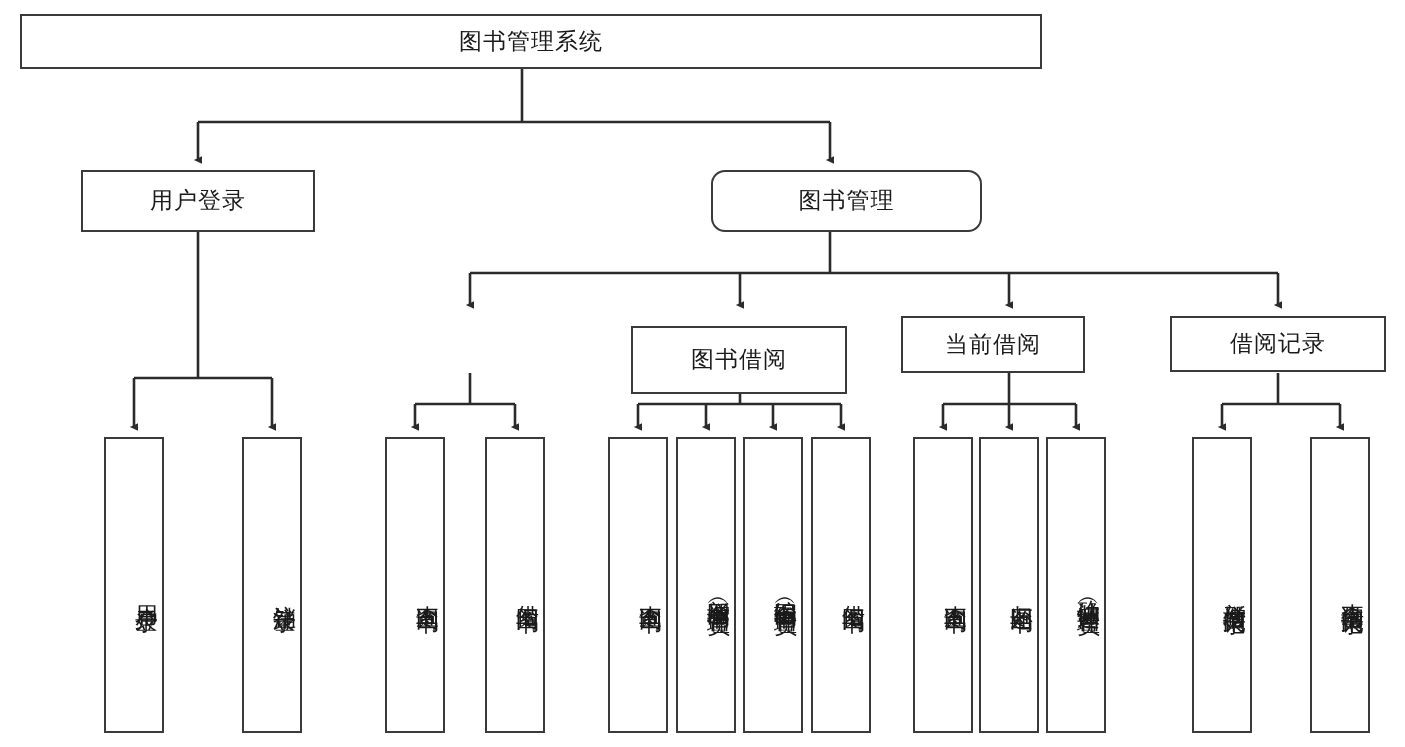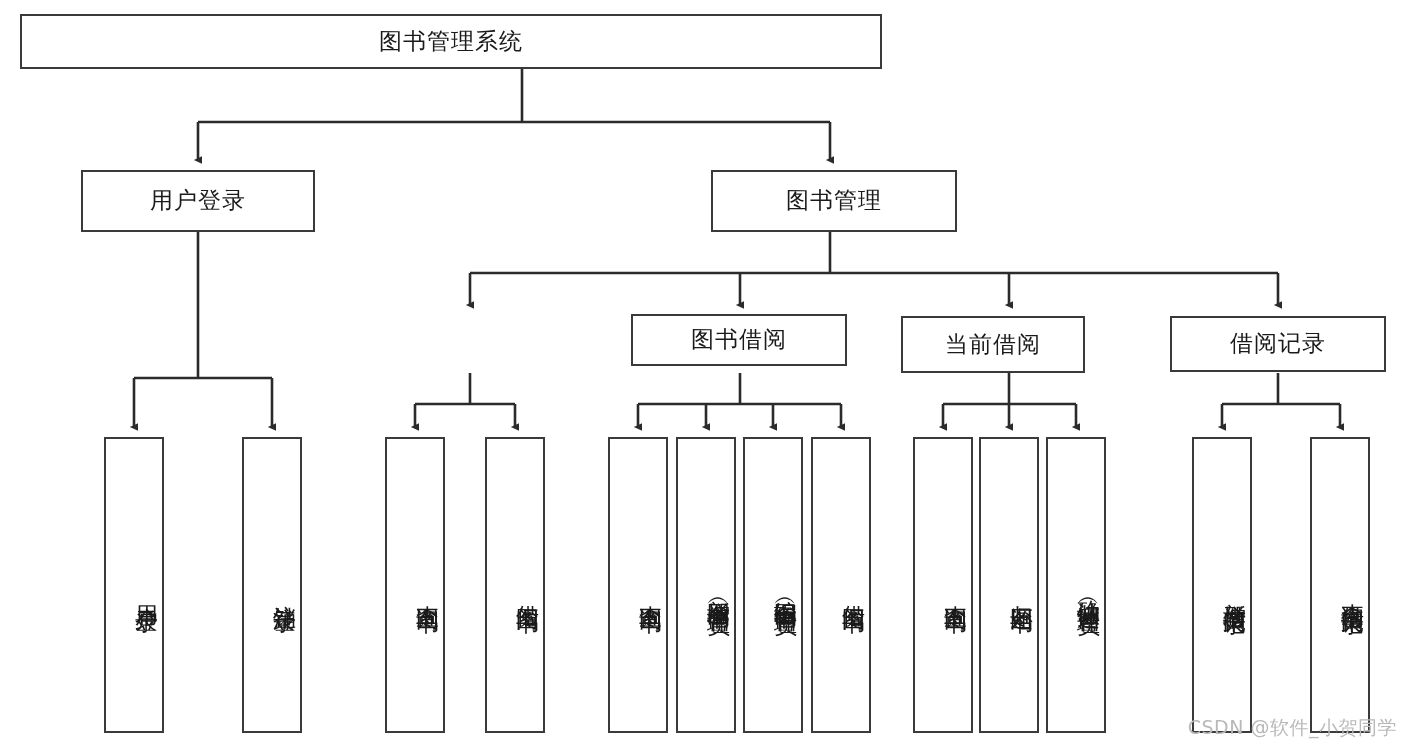--- a/index.html
+++ b/index.html
@@ -119,32 +119,32 @@
       <path d="M1009,404 L1009,427" marker-end="url(#arrowhead)"></path>
       <path d="M1076,404 L1076,427" marker-end="url(#arrowhead)"></path>
 
       <path d="M1278,373 L1278,404"></path>
       <path d="M1222,404 L1340,404"></path>
       <path d="M1222,404 L1222,427" marker-end="url(#arrowhead)"></path>
       <path d="M1340,404 L1340,427" marker-end="url(#arrowhead)"></path>
     </g>
   </svg>
 
-  <div class="node horiz node-root" style="left:20px; top:14px; width:862px; height:55px;">
+  <div class="node horiz node-root" style="left:20px; top:14px; width:1022px; height:55px;">
     <span class="label">图书管理系统</span>
   </div>
 
   <div class="node horiz" style="left:81px; top:170px; width:234px; height:62px;">
     <span class="label">用户登录</span>
   </div>
-  <div class="node horiz" style="left:711px; top:170px; width:246px; height:62px;">
+  <div class="node horiz" style="left:711px; top:170px; width:271px; height:62px;border-radius:14px;">
     <span class="label">图书管理</span>
   </div>
 
-  <div class="node horiz" style="left:631px; top:314px; width:216px; height:52px;">
+  <div class="node horiz" style="left:631px; top:326px; width:216px; height:68px;">
     <span class="label">图书借阅</span>
   </div>
   <div class="node horiz" style="left:901px; top:316px; width:184px; height:57px;">
     <span class="label">当前借阅</span>
   </div>
   <div class="node horiz" style="left:1170px; top:316px; width:216px; height:56px;">
     <span class="label">借阅记录</span>
   </div>
 
   <div class="node vert" style="left:104px; top:437px; width:60px; height:296px;">
@@ -184,15 +184,14 @@
     <span class="label">确认归还（管理员）</span>
   </div>
 
   <div class="node vert" style="left:1192px; top:437px; width:60px; height:296px;">
     <span class="label">新增借阅记录</span>
   </div>
   <div class="node vert" style="left:1310px; top:437px; width:60px; height:296px;">
     <span class="label">查询借阅记录</span>
   </div>
 
-  <div id="watermark">CSDN @软件_小贺同学</div>
 
 </div>
 
 </body></html>

